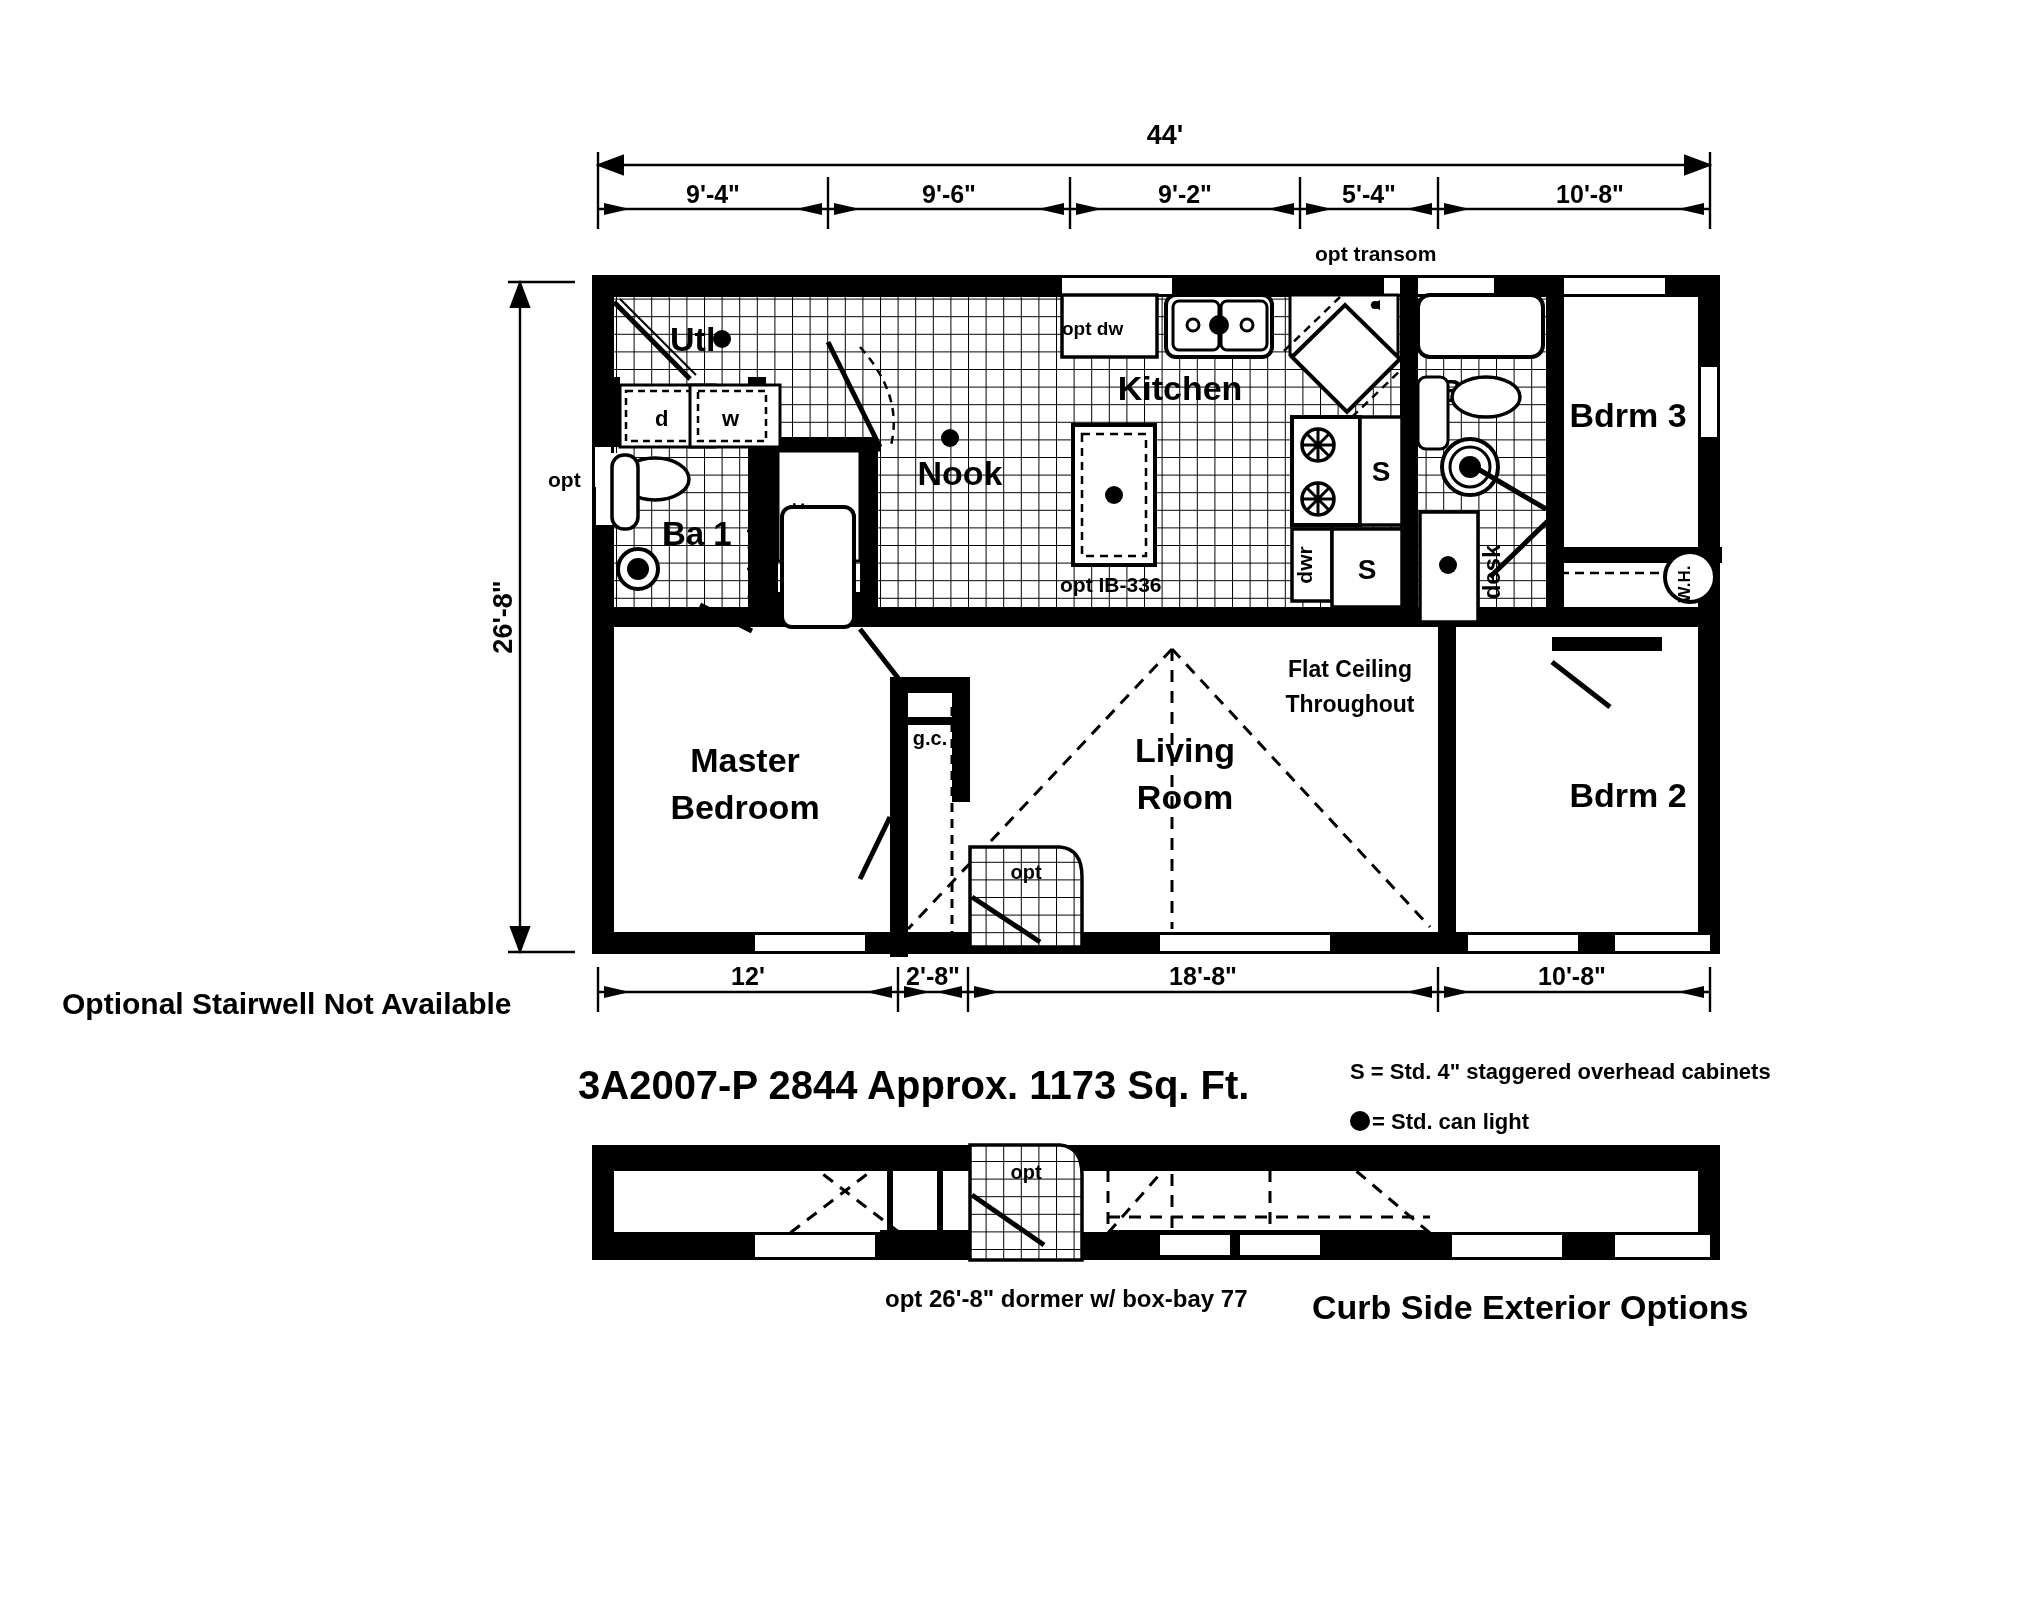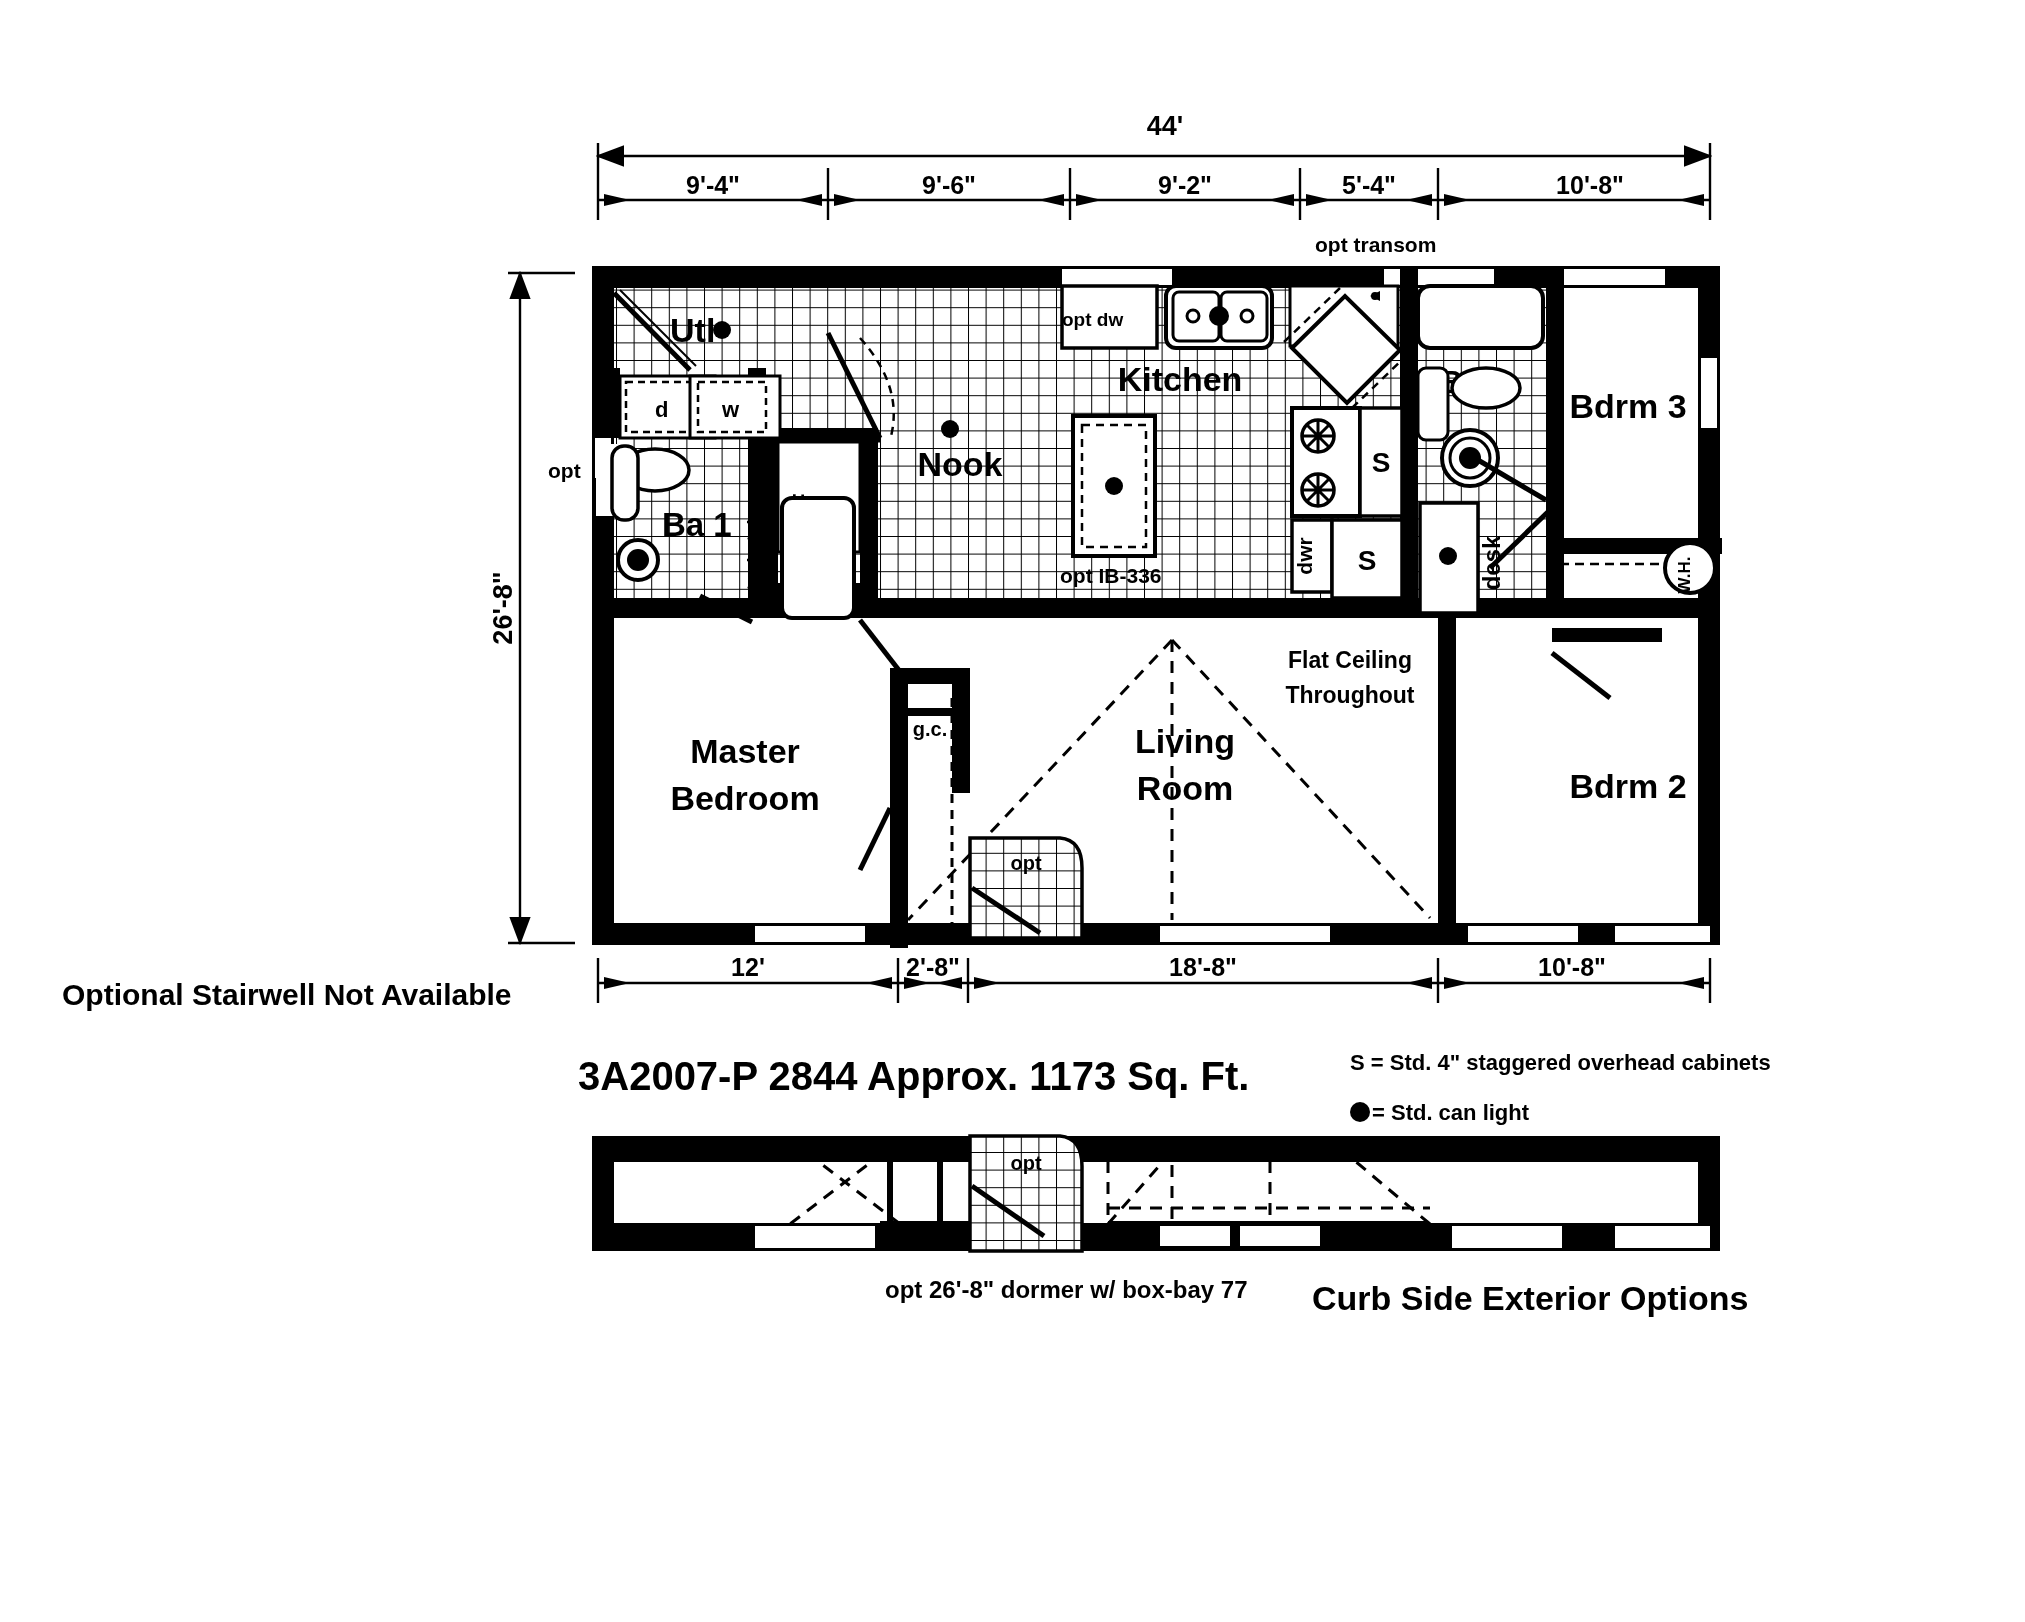--- a/index.html
+++ b/index.html
@@ -1,18 +1,18 @@
 <!DOCTYPE html>
 <html><head>
 <meta charset="utf-8">
 <style>
   html,body{margin:0;padding:0;background:#ffffff;}
   body{width:2025px;height:1622px;position:relative;overflow:hidden;
        font-family:"Liberation Sans", sans-serif;color:#000;}
-  .plan{position:absolute;left:0;top:8px;width:2025px;height:1528px;}
+  .plan{position:absolute;left:0;top:17px;width:2025px;height:1528px;}
   svg{display:block;}
   .lbl{font-family:"Liberation Sans", sans-serif;font-weight:700;}
 </style>
 </head>
 <body>
 
 <div class="plan">
 <svg width="2025" height="1622" viewBox="0 0 2025 1622">
   <rect x="0" y="0" width="2025" height="1622" fill="#ffffff"></rect>
 

